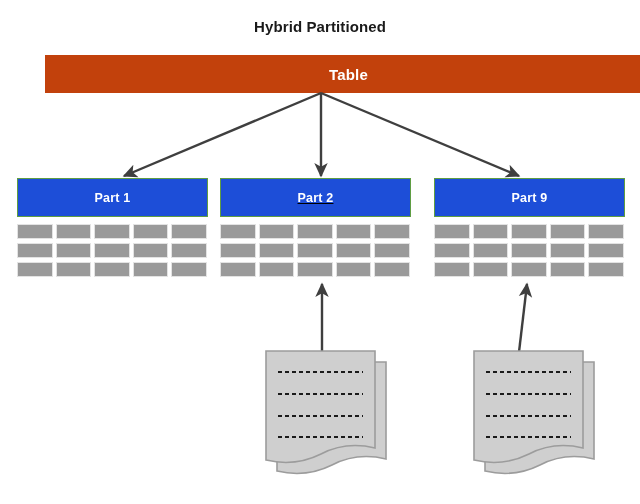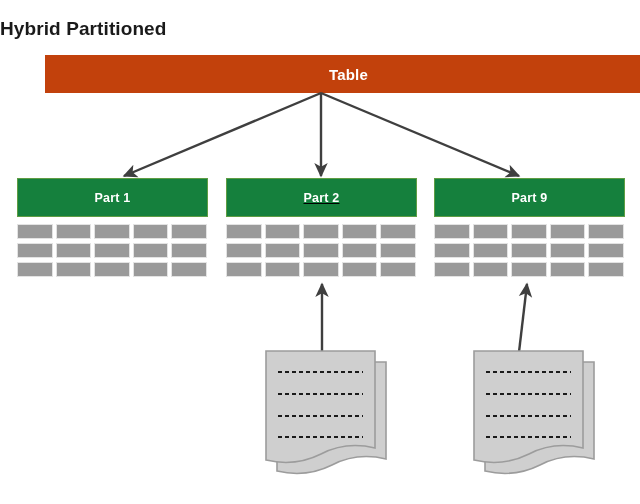--- a/index.html
+++ b/index.html
@@ -18,22 +18,22 @@
     position: absolute;
     left: 0; top: 0;
     width: 640px;
     height: 504px;
   }
   .diagram-title {
     position: absolute;
     left: 0;
     top: 18px;
     width: 640px;
-    text-align: left;
-    font-size: 19px;
+    text-align: center;
+    font-size: 15px;
     font-weight: bold;
     color: #1a1a1a;
     letter-spacing: 0.1px;
   }
   .table-bar {
     position: absolute;
     left: 17px;
     top: 55px;
     width: 607px;
     height: 38px;
@@ -50,21 +50,21 @@
     font-weight: bold;
     letter-spacing: 0.2px;
   }
   .partition {
     position: absolute;
     top: 178px;
   }
   .part-header {
     width: 191px;
     height: 39px;
-    background: #15803d;
+    background: #1d4ed8;
     border: 1px solid #5f9d43;
     box-sizing: border-box;
     display: flex;
     align-items: center;
     justify-content: center;
   }
   .part-header-label {
     color: #ffffff;
     font-size: 12.5px;
     font-weight: bold;
@@ -129,21 +129,21 @@
       <div class="block-row">
         <div class="data-block"></div>
         <div class="data-block"></div>
         <div class="data-block"></div>
         <div class="data-block"></div>
         <div class="data-block"></div>
       </div>
     </div>
   </div>
 
-  <div class="partition" style="left:226px;text-decoration:underline;">
+  <div class="partition" style="left:220px;text-decoration:underline;">
     <div class="part-header">
       <span class="part-header-label">Part 2</span>
     </div>
     <div class="block-grid">
       <div class="block-row">
         <div class="data-block"></div>
         <div class="data-block"></div>
         <div class="data-block"></div>
         <div class="data-block"></div>
         <div class="data-block"></div>

